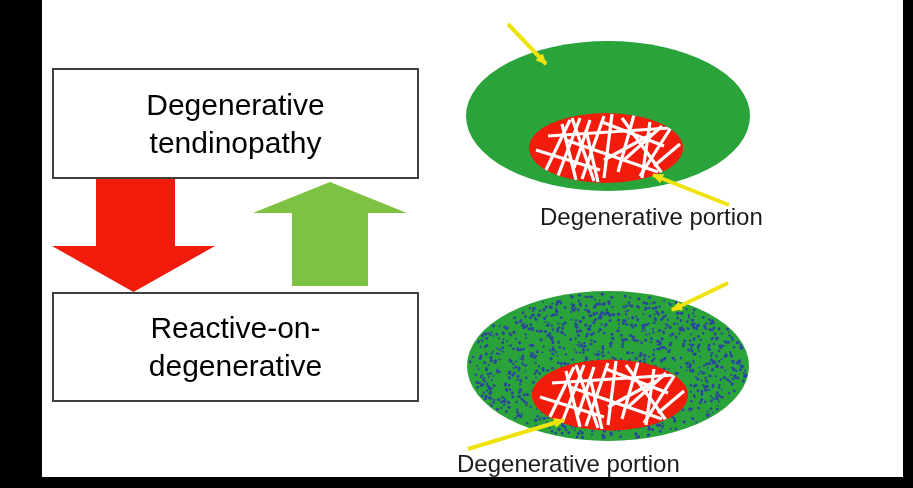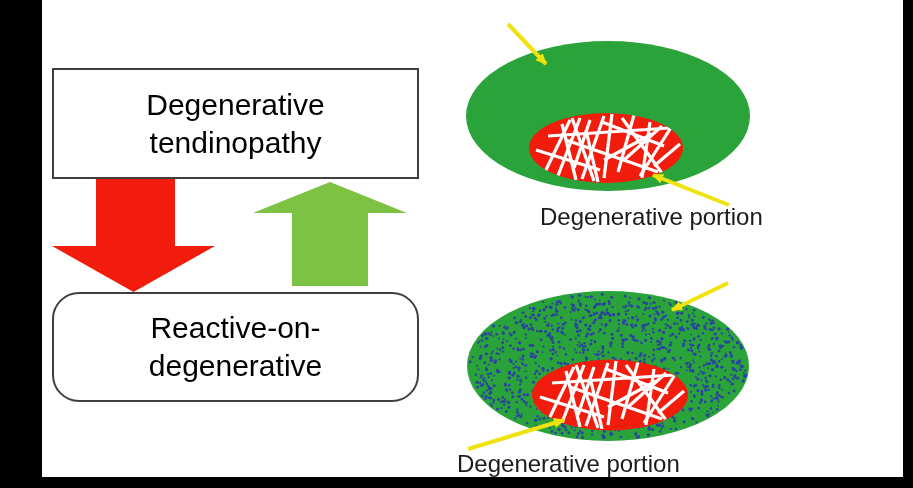--- a/index.html
+++ b/index.html
@@ -26,21 +26,21 @@
     display: flex;
     flex-direction: column;
     align-items: center;
     justify-content: center;
     text-align: center;
     font-size: 30px;
     line-height: 38px;
     color: #000000;
   }
   .flowbox-top    { top: 68px;  height: 111px; }
-  .flowbox-bottom { top: 292px; height: 110px; border-radius: 27px; }
+  .flowbox-bottom { top: 292px; height: 110px; }
   .diagram-label {
     position: absolute;
     font-size: 24px;
     line-height: 26px;
     color: #1b1b1b;
     white-space: nowrap;
   }
   .label-normal            { left: 467px; top: 2px; }
   .label-degenerative-top  { left: 540px; top: 204px; }
   .label-reactive          { left: 731px; top: 266px; }

